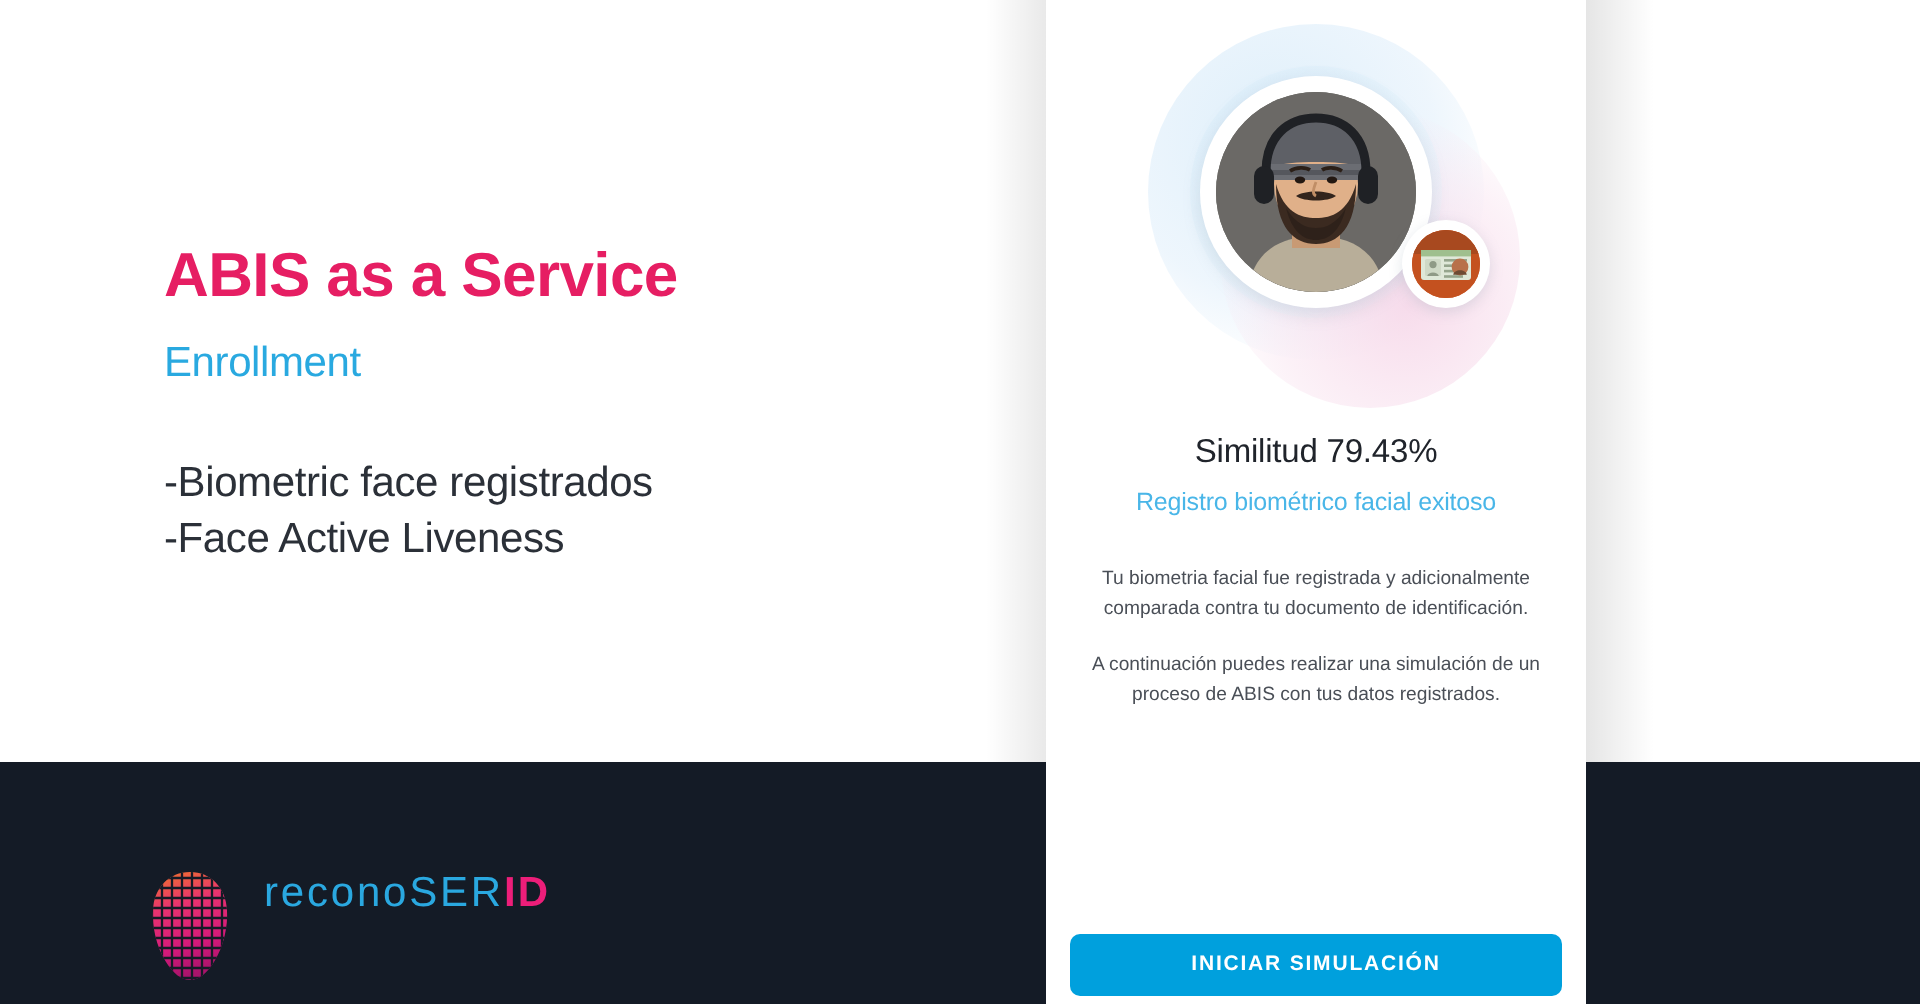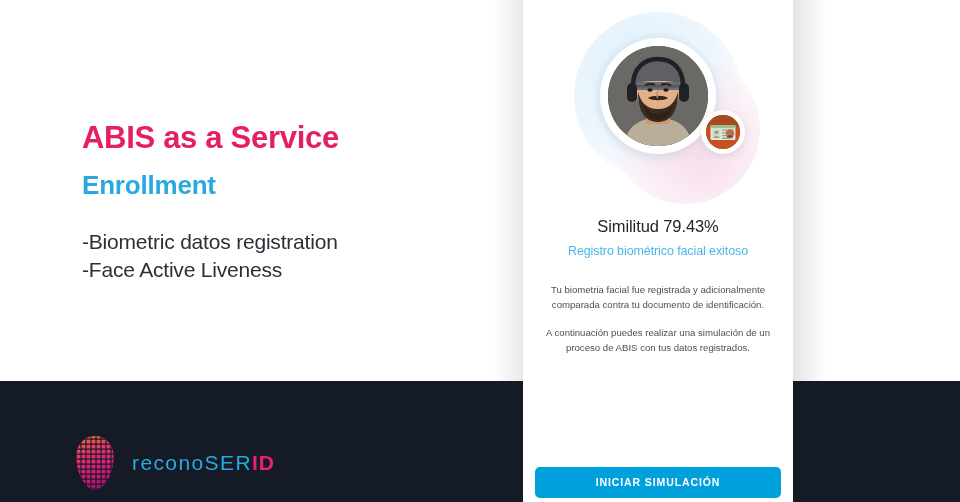--- a/index.html
+++ b/index.html
@@ -37,22 +37,22 @@
     font-weight: 700;
     letter-spacing: -0.3px;
     color: #e61e63;
     white-space: nowrap;
   }
 
   .subhead {
     position: absolute;
     left: 70px;
     top: 170px;
-    font-size: 26px;
-    font-weight: 700;
+    font-size: 21px;
+    font-weight: 400;
     letter-spacing: -0.2px;
     color: #29a9e0;
     white-space: nowrap;
   }
 
   .bullets {
     position: absolute;
     left: 70px;
     top: 228px;
     font-size: 21px;
@@ -71,21 +71,21 @@
     width: 960px;
     height: 121px;
     background: #141b26;
   }
 
   .logo-wrap {
     position: absolute;
     left: 72px;
     top: 435px;
     display: flex;
-    align-items: center;
+    align-items: flex-start;
     gap: 14px;
   }
 
   .logo-mark {
     width: 46px;
     height: 56px;
     display: block;
   }
 
   .logo-text {
@@ -249,21 +249,21 @@
 
 <div class="slide">
 
   <div class="left-pane">
 
     <div class="headline">ABIS as a Service</div>
 
     <div class="subhead">Enrollment</div>
 
     <div class="bullets">
-      <div>-Biometric datos registration</div>
+      <div>-Biometric face registrados</div>
       <div>-Face Active Liveness</div>
     </div>
   </div>
 
   <div class="phone-shadow-l"></div>
   <div class="phone-shadow-r"></div>
 
   <div class="footer"></div>
 
   <div class="logo-wrap">

